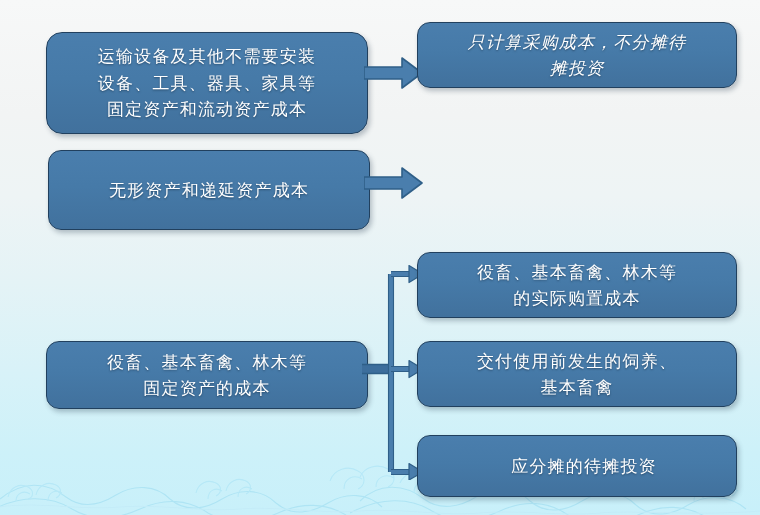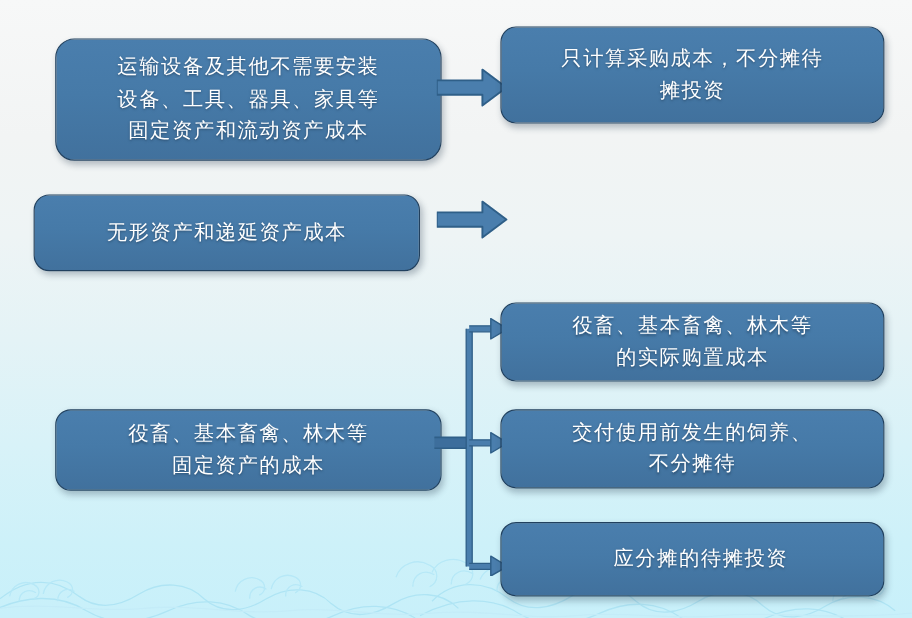--- a/index.html
+++ b/index.html
@@ -131,24 +131,24 @@
   </svg>
 
   <div class="node" id="node-transport-equipment" style="left:46px; top:32px; width:322px; height:102px; border-radius:16px;">运输设备及其他不需要安装
 设备、工具、器具、家具等
 固定资产和流动资产成本</div>
 
   <svg class="block-arrow" style="left:364px; top:55px; width:60px; height:36px;" viewBox="0 0 60 36" aria-hidden="true">
     <path d="M0,12 L38,12 L38,3 L58,18 L38,33 L38,24 L0,24 Z" fill="#4a7ead" stroke="#2f5f88" stroke-width="1.6" stroke-linejoin="round"></path>
   </svg>
 
-  <div class="node" id="node-purchase-cost-only" style="left:417px; top:22px; width:320px; height:81px;">只计算采购成本，不分摊待
+  <div class="node" id="node-purchase-cost-only" style="left:417px; top:22px; width:320px; height:66px;font-style:italic;">只计算采购成本，不分摊待
 摊投资</div>
 
-  <div class="node" id="node-intangible-deferred" style="left:28px; top:150px; width:322px; height:64px;margin-top:12px;">无形资产和递延资产成本</div>
+  <div class="node" id="node-intangible-deferred" style="left:48px; top:150px; width:322px; height:80px;">无形资产和递延资产成本</div>
 
   <svg class="block-arrow" style="left:364px; top:165px; width:60px; height:36px;" viewBox="0 0 60 36" aria-hidden="true">
     <path d="M0,12 L38,12 L38,3 L58,18 L38,33 L38,24 L0,24 Z" fill="#4a7ead" stroke="#2f5f88" stroke-width="1.6" stroke-linejoin="round"></path>
   </svg>
 
 
   <div class="node" id="node-livestock-timber" style="left:46px; top:341px; width:322px; height:68px;">役畜、基本畜禽、林木等
 固定资产的成本</div>
 
   <svg class="branch" style="left:360px; top:265px; width:68px; height:215px;" viewBox="0 0 68 215" aria-hidden="true">
@@ -169,17 +169,17 @@
 
     <path d="M31,207 L54,207" stroke="#4a7ead" stroke-width="5" fill="none"></path>
     <path d="M31,204.5 L54,204.5 M31,209.5 L54,209.5" stroke="#2f5f88" stroke-width="1.1" fill="none"></path>
     <path d="M49,198.5 L63,207 L49,215 L49,210 L49,204 Z" fill="#4a7ead" stroke="#2f5f88" stroke-width="1.2" stroke-linejoin="round"></path>
   </svg>
 
   <div class="node" id="node-actual-acquisition-cost" style="left:417px; top:252px; width:320px; height:66px;">役畜、基本畜禽、林木等
 的实际购置成本</div>
 
   <div class="node" id="node-rearing-cultivation-fees" style="left:417px; top:341px; width:320px; height:66px;">交付使用前发生的饲养、
-不分摊待</div>
+基本畜禽</div>
 
   <div class="node" id="node-allocated-deferred-investment" style="left:417px; top:435px; width:320px; height:62px;padding-left:24px;">应分摊的待摊投资</div>
 
 </div>
 
 </body></html>

